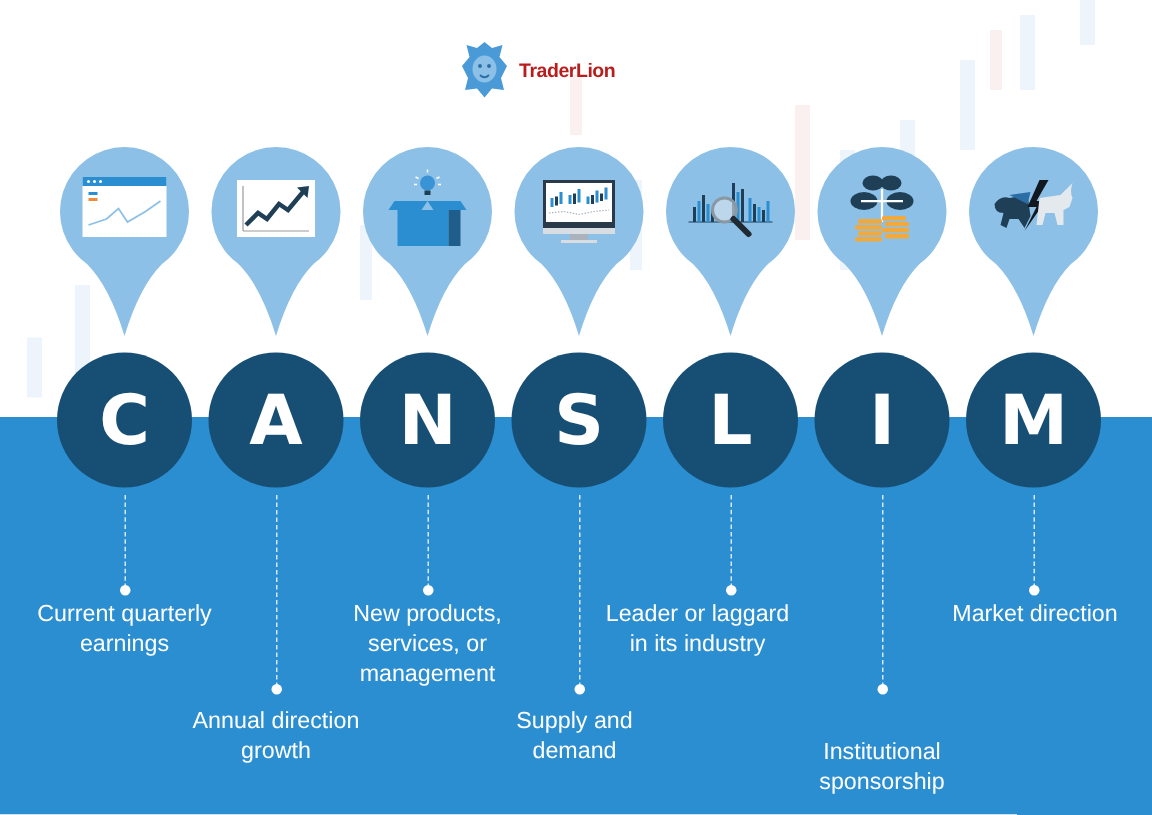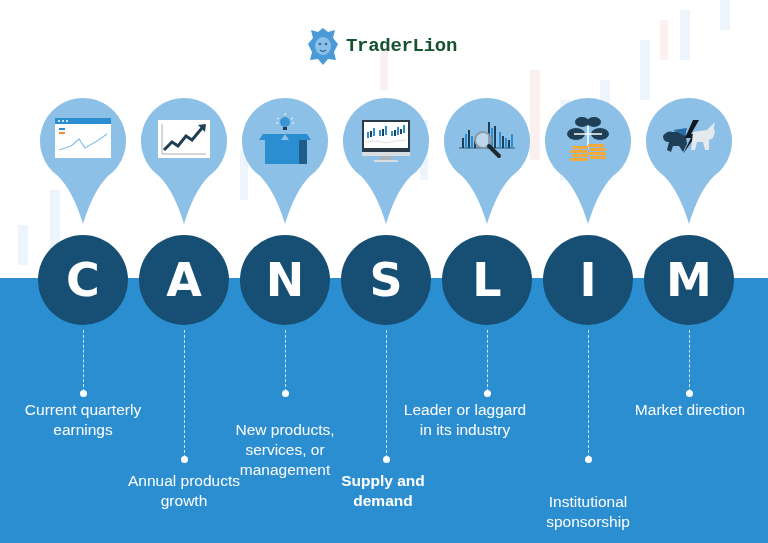--- a/index.html
+++ b/index.html
@@ -1,21 +1,21 @@
 <!DOCTYPE html>
 <html><head>
 <meta charset="utf-8">
 <style>
   html,body{margin:0;padding:0;}
   body{width:768px;height:543px;position:relative;overflow:hidden;background:#ffffff;font-family:"DejaVu Sans","Liberation Sans",sans-serif;}
   .top-bg{position:absolute;left:0;top:0;width:768px;height:279px;background:#ffffff;}
   .candles{position:absolute;left:0;top:0;width:768px;height:279px;}
   .band{position:absolute;left:0;top:278px;width:768px;height:265px;background:#2b8ed1;}
   .logo{position:absolute;left:306px;top:26px;display:flex;align-items:center;gap:6px;}
-  .logo-text{font-family:Liberation Mono, monospace;font-weight:bold;font-size:19px;color:#14532d;letter-spacing:-0.3px;}
+  .logo-text{font-family:Liberation Sans, sans-serif;font-weight:bold;font-size:13px;color:#b91c1c;letter-spacing:-0.3px;}
   .pin{position:absolute;width:90px;height:130px;}
   .pin svg.shape{position:absolute;left:0;top:0;}
   .pin .icon{position:absolute;left:15px;top:16px;width:60px;height:56px;}
   .letter{position:absolute;width:90px;height:90px;border-radius:50%;background:#174f74;color:#ffffff;font-family:"DejaVu Sans","Liberation Sans",sans-serif;font-weight:bold;font-size:46px;display:flex;align-items:center;justify-content:center;line-height:1;}
   .dash{position:absolute;width:0;border-left:1.5px dashed rgba(255,255,255,0.8);}
   .dot{position:absolute;width:7px;height:7px;border-radius:50%;background:#ffffff;}
   .label{position:absolute;width:170px;text-align:center;color:#ffffff;font-family:"Liberation Sans","DejaVu Sans",sans-serif;font-size:15.5px;line-height:20px;white-space:pre-line;}
 </style>
 </head>
 <body>
@@ -213,24 +213,24 @@
 <div class="dot" style="left:383px;top:456px;"></div>
 <div class="dash" style="left:487px;top:330px;height:62px;"></div>
 <div class="dot" style="left:484px;top:390px;"></div>
 <div class="dash" style="left:588px;top:330px;height:128px;"></div>
 <div class="dot" style="left:585px;top:456px;"></div>
 <div class="dash" style="left:689px;top:330px;height:62px;"></div>
 <div class="dot" style="left:686px;top:390px;"></div>
 
 <div class="label" style="left:-2px;top:400px;">Current quarterly
 earnings</div>
-<div class="label" style="left:99px;top:471px;">Annual products
+<div class="label" style="left:99px;top:471px;">Annual direction
 growth</div>
-<div class="label" style="left:200px;top:400px;margin-top:20px;">New products,
+<div class="label" style="left:200px;top:400px;">New products,
 services, or
 management</div>
-<div class="label" style="left:298px;top:471px;font-weight:bold;">Supply and
+<div class="label" style="left:298px;top:471px;">Supply and
 demand</div>
 <div class="label" style="left:380px;top:400px;">Leader or laggard
 in its industry</div>
 <div class="label" style="left:503px;top:492px;">Institutional
 sponsorship</div>
 <div class="label" style="left:605px;top:400px;">Market direction</div>
 
 </body></html>

